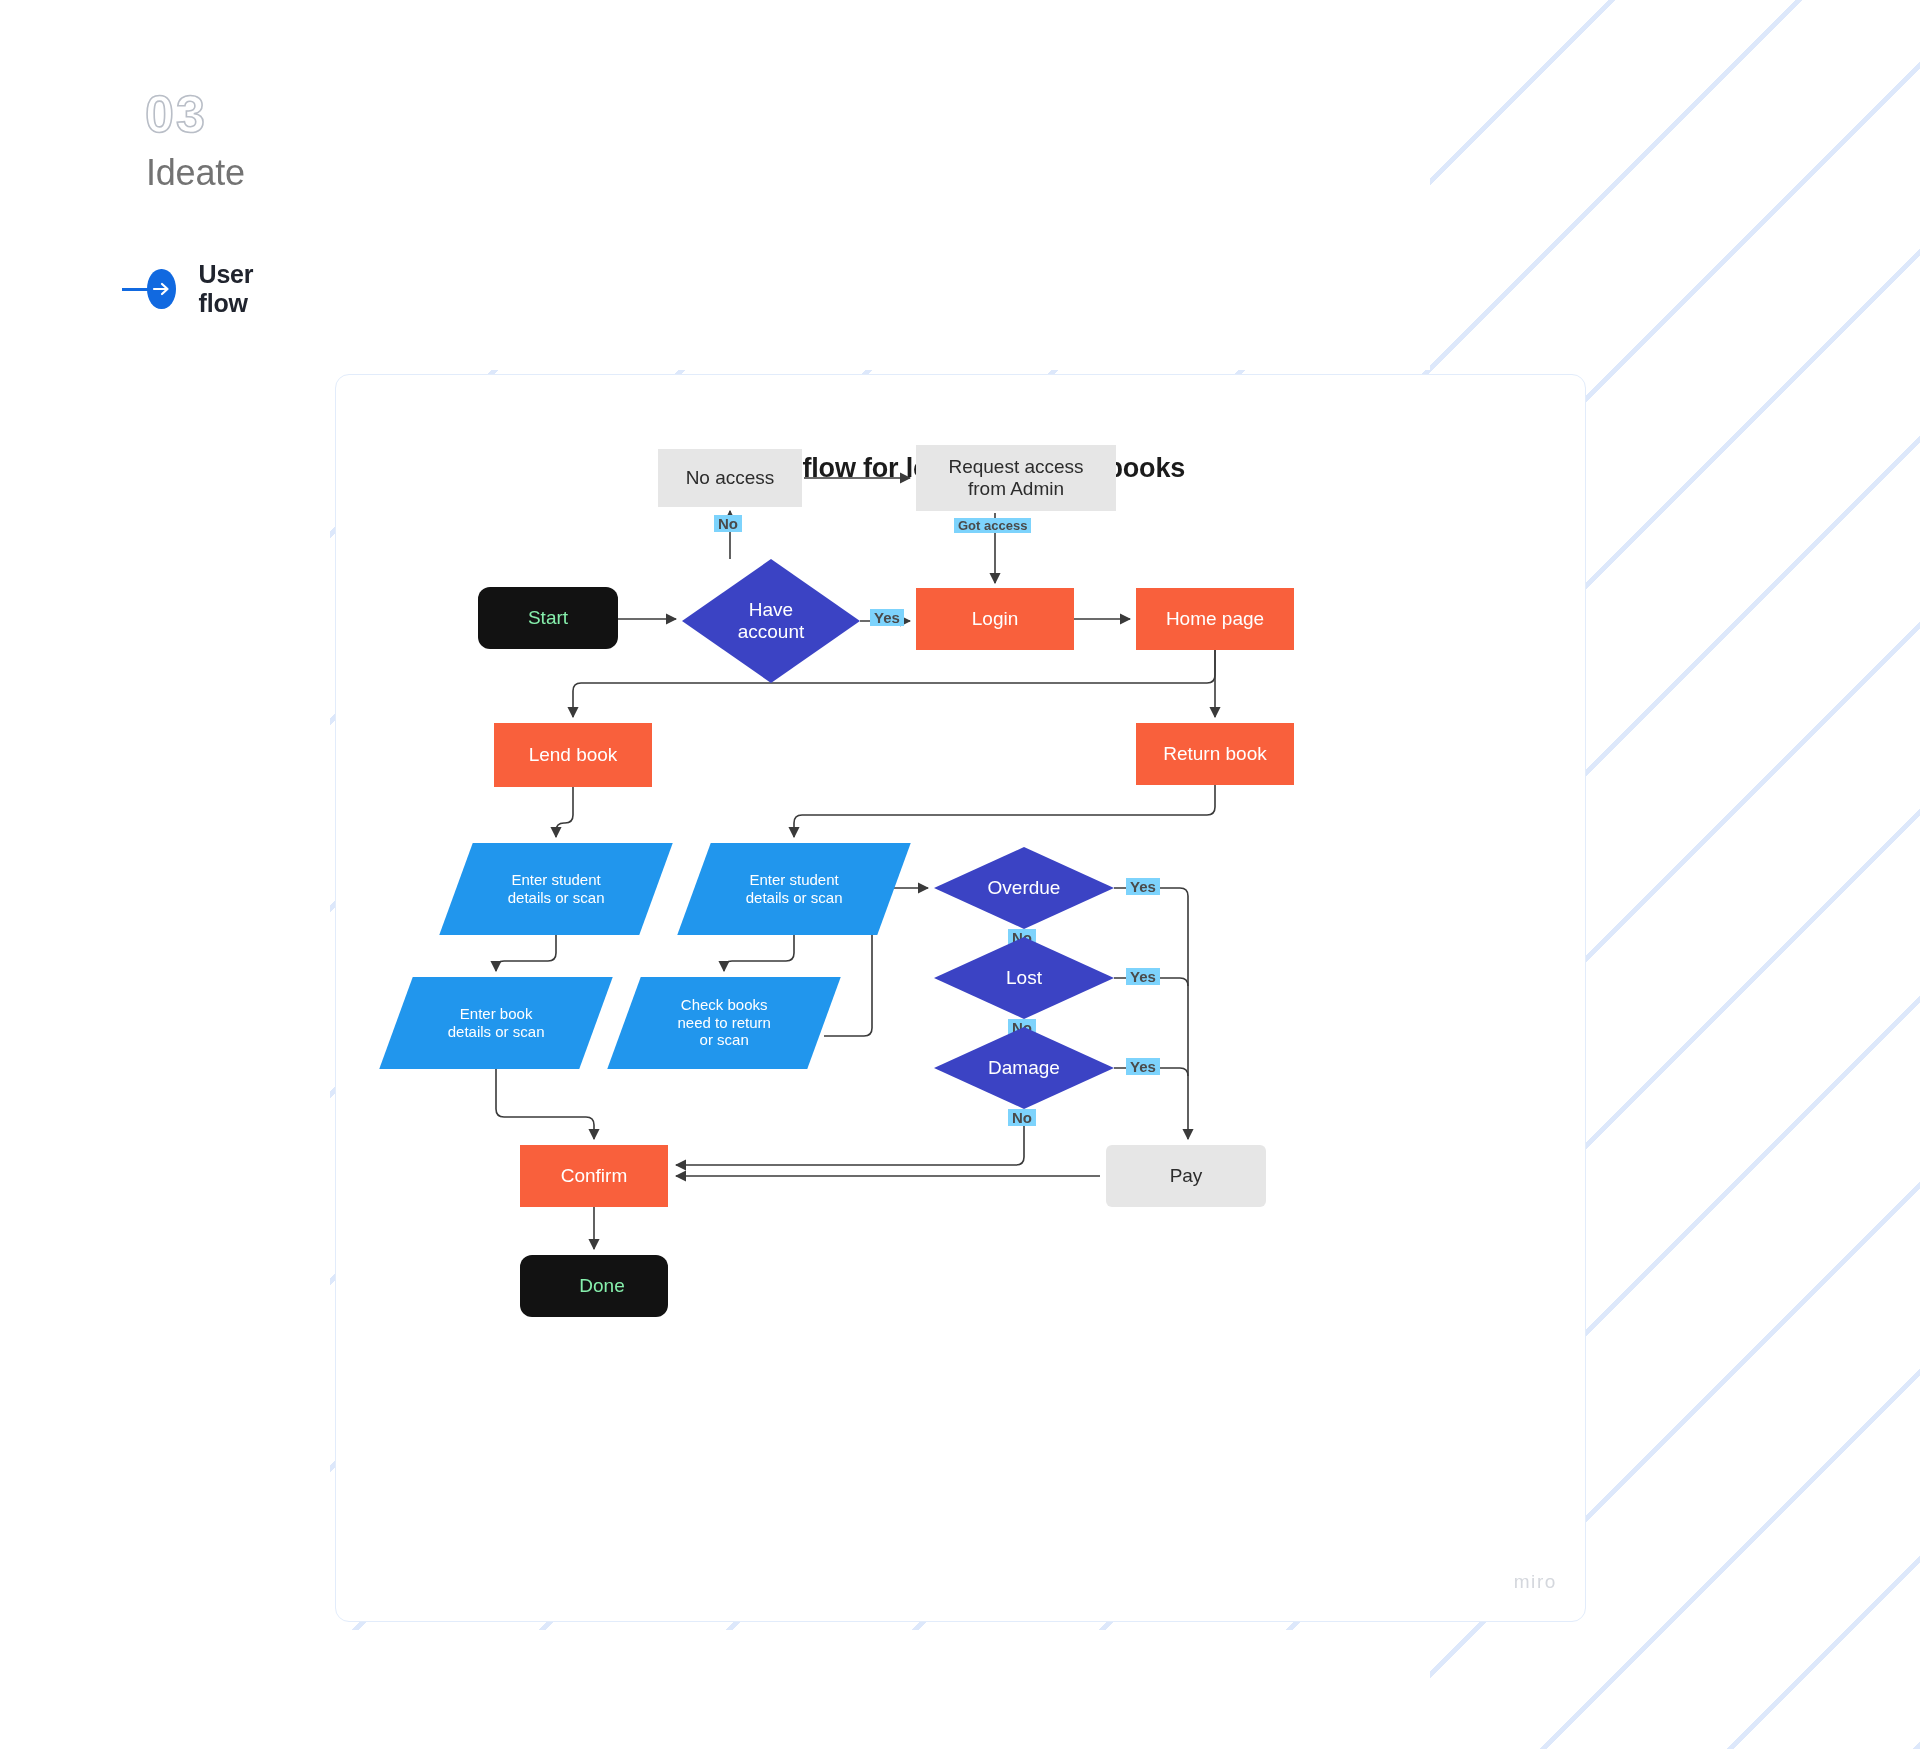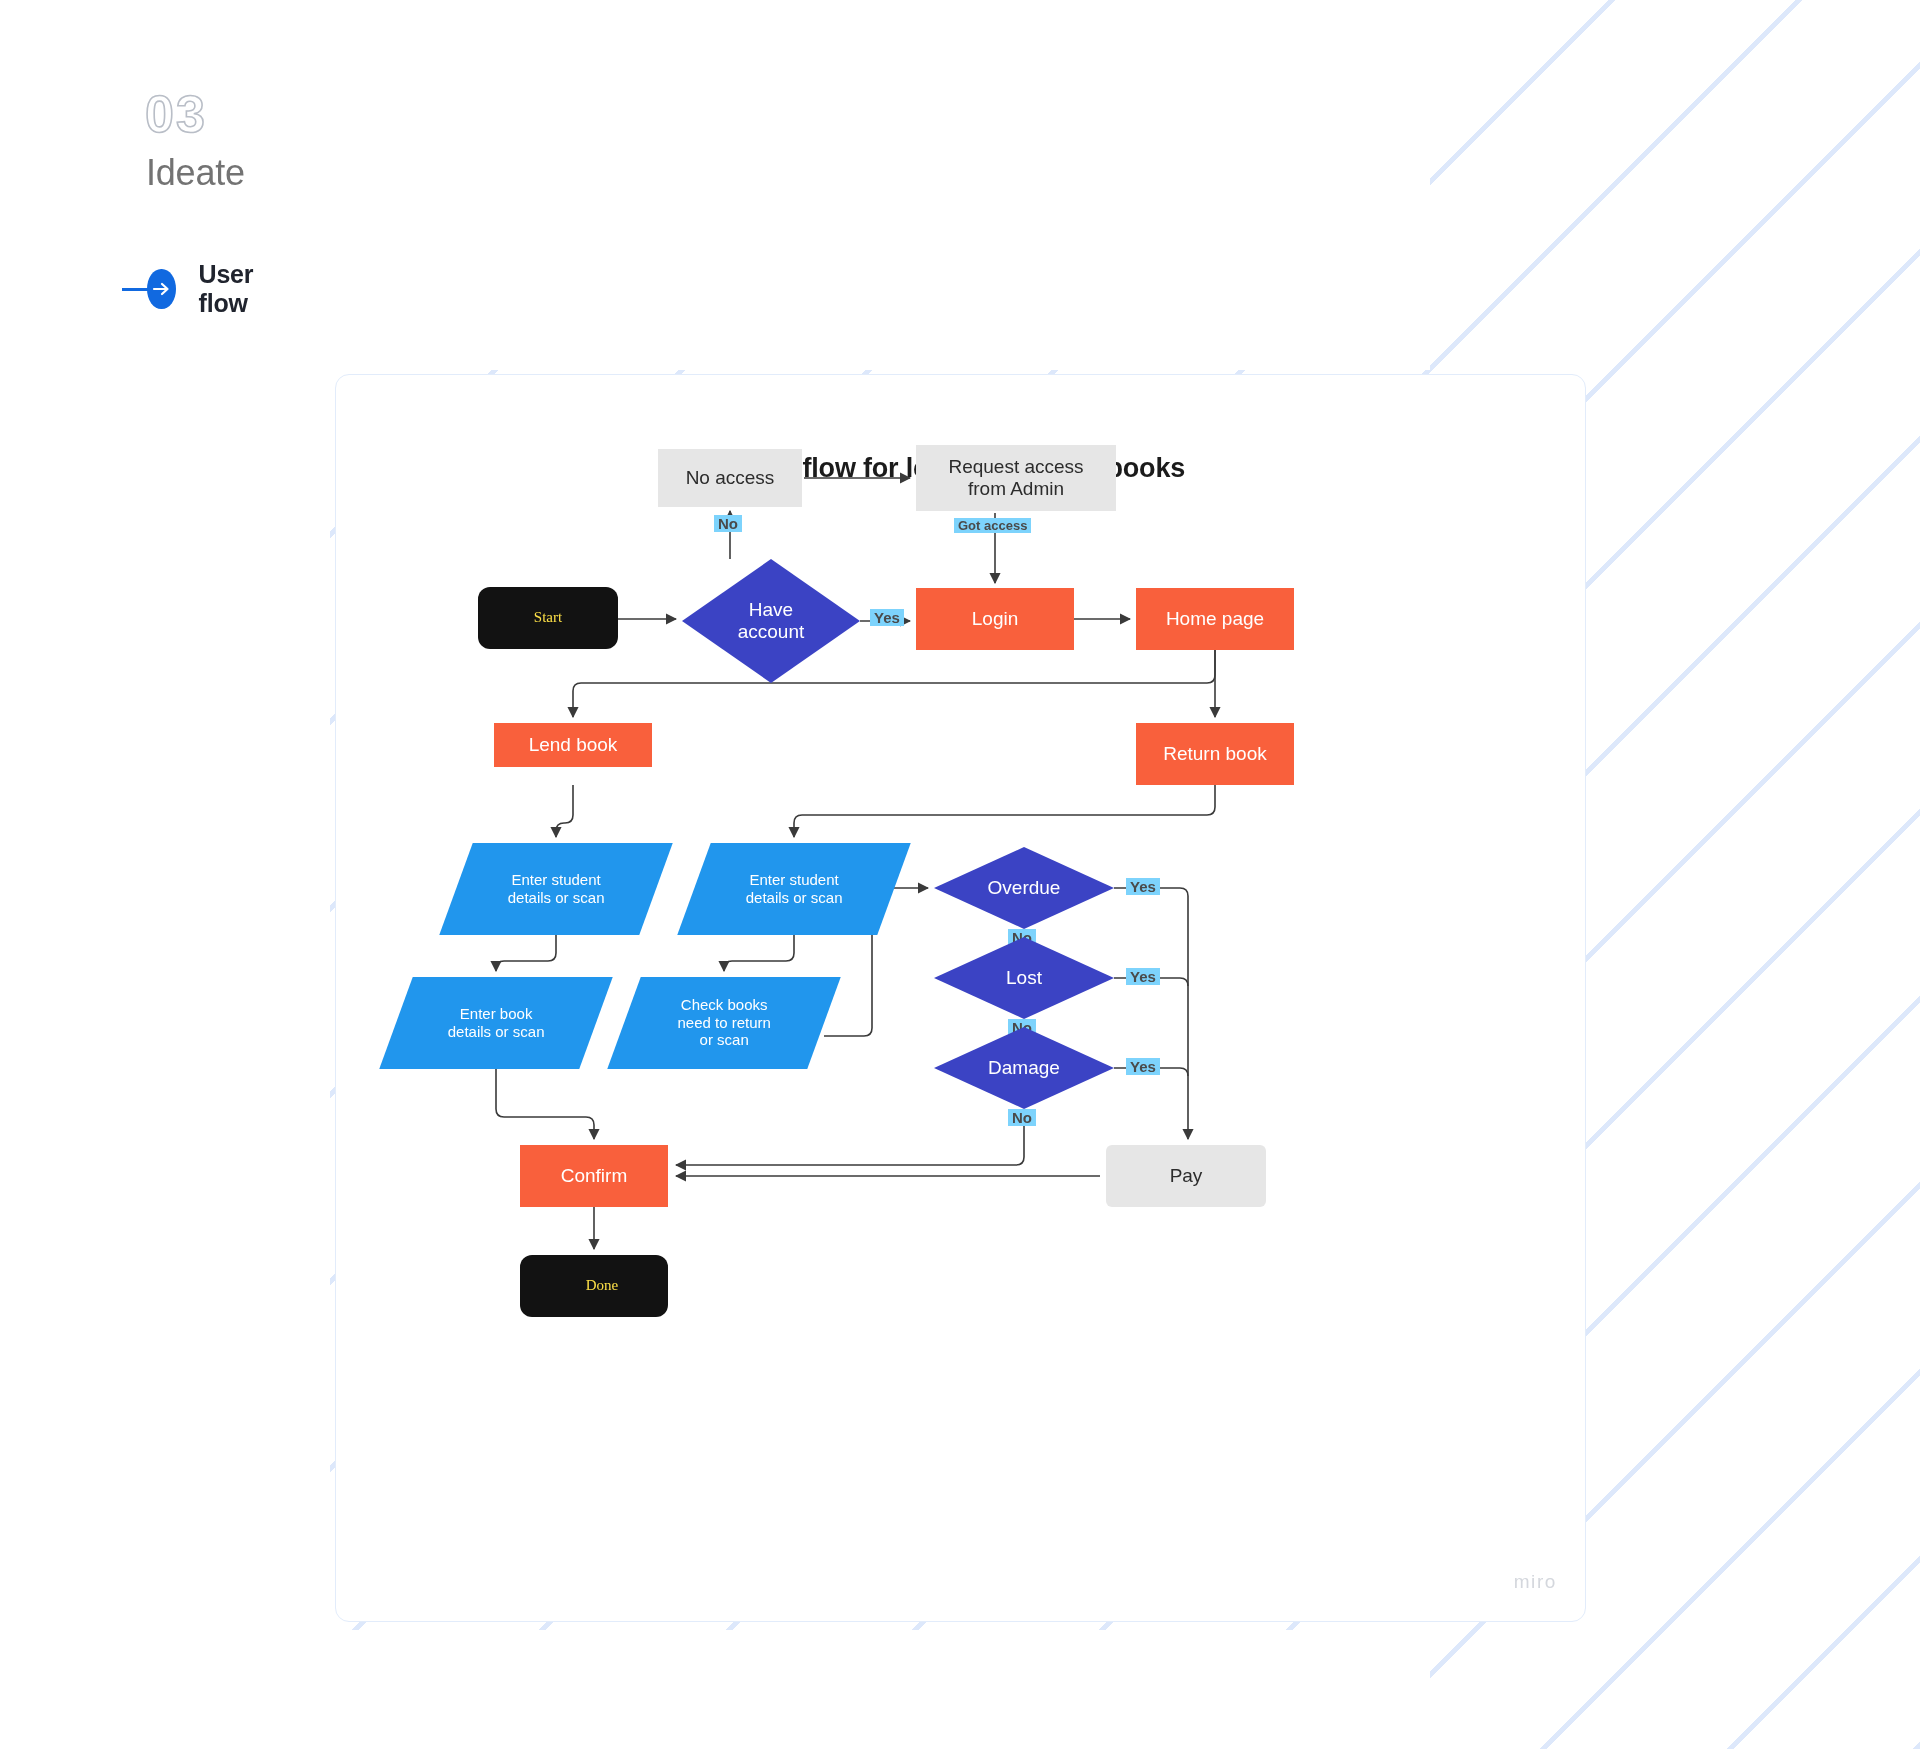--- a/index.html
+++ b/index.html
@@ -153,24 +153,23 @@
     display: flex;
     align-items: center;
     justify-content: center;
     text-align: center;
     line-height: 1.18;
   }
   .node .node-label { display: block; width: 100%; white-space: pre-line; }
 
   .n-terminal {
     background: #121212;
-    color: #fde047;
+    color: #86efac;
     border-radius: 12px;
-    font-size: 15px;
-    font-family: Liberation Serif, serif;
+    font-size: 19px;
   }
   .n-process {
     background: #f9603c;
     color: #ffffff;
     font-size: 19px;
   }
   .n-neutral {
     background: #e6e6e6;
     color: #2c2c2c;
     font-size: 19px;
@@ -324,21 +323,21 @@
       </div>
 
       <div class="node n-process" style="left:580px; top:213px; width:158px; height:62px;">
         <span class="node-label">Login</span>
       </div>
 
       <div class="node n-process" style="left:800px; top:213px; width:158px; height:62px;">
         <span class="node-label">Home page</span>
       </div>
 
-      <div class="node n-process" style="left:158px; top:348px; width:158px; height:44px;">
+      <div class="node n-process" style="left:158px; top:348px; width:158px; height:64px;">
         <span class="node-label">Lend book</span>
       </div>
 
       <div class="node n-process" style="left:800px; top:348px; width:158px; height:62px;">
         <span class="node-label">Return book</span>
       </div>
 
       <div class="node n-io" style="left:120px; top:468px; width:200px; height:92px;">
         <span class="node-label">Enter student
 details or scan</span>

